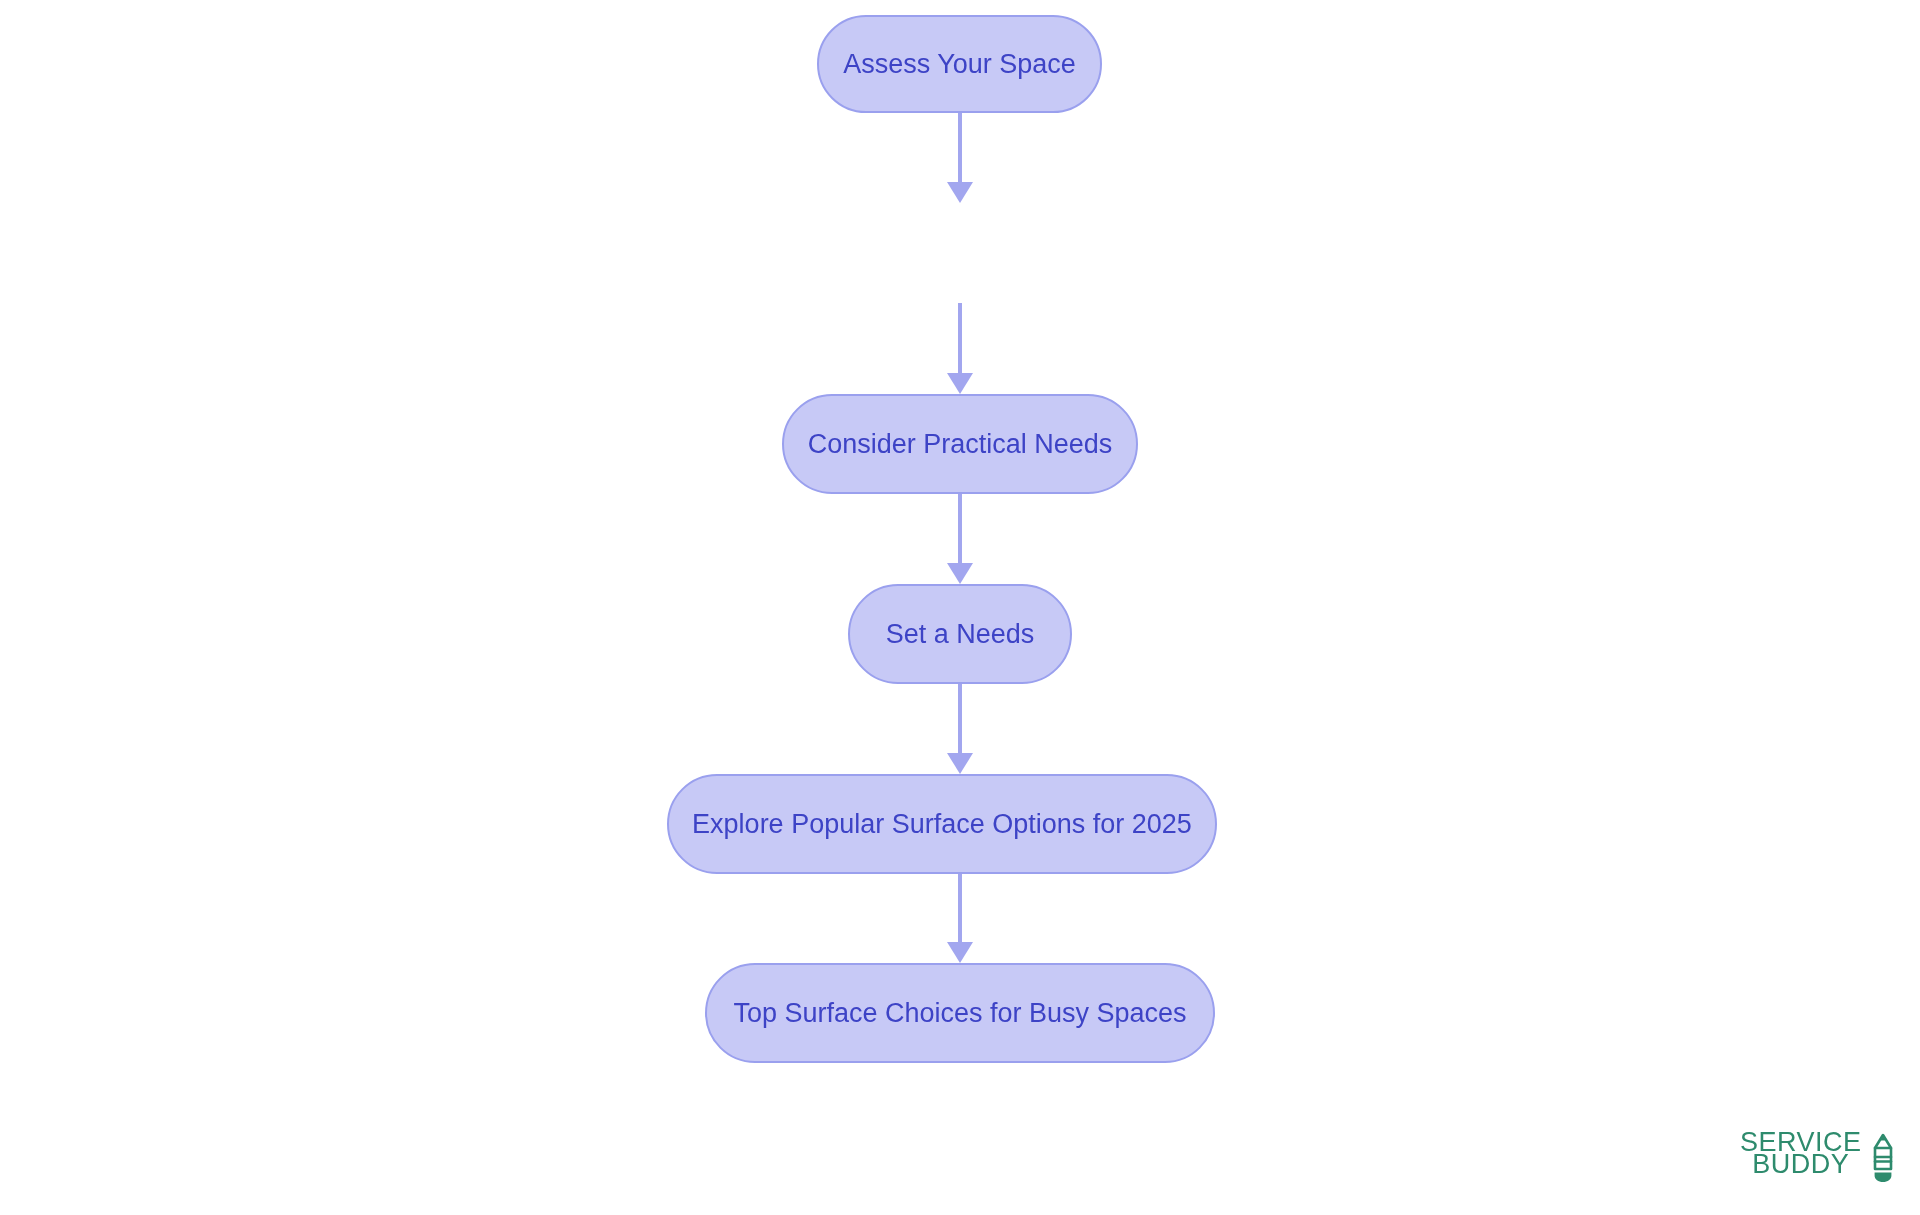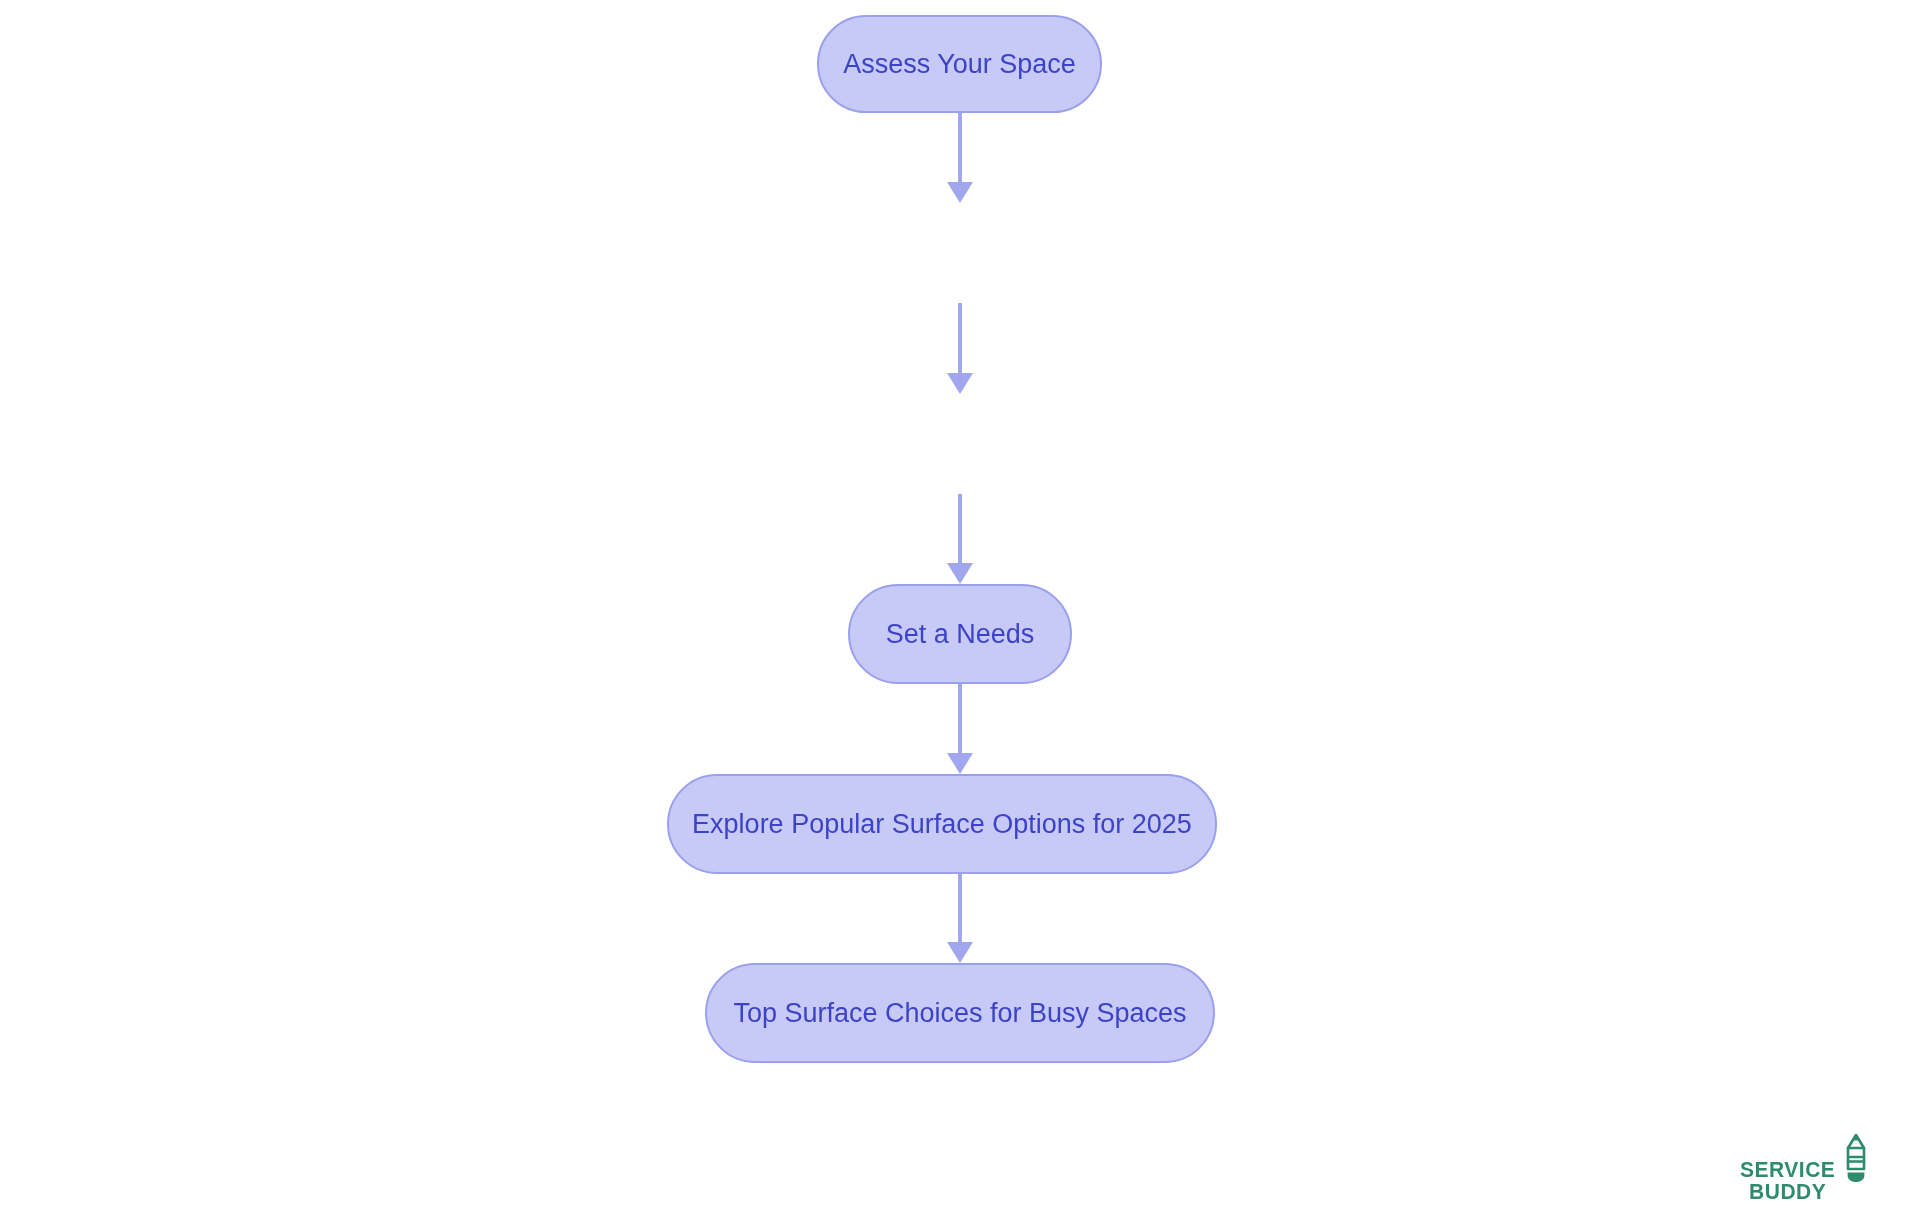--- a/index.html
+++ b/index.html
@@ -70,27 +70,26 @@
   
   .logo {
     position: absolute;
     left: 1740px; top: 1131px;
     display: flex;
     align-items: flex-start;
     gap: 8px;
   }
   .logo-text {
     color: var(--logo-green);
-    font-weight: 700;
-    font-size: 21px;
+    font-weight: 400;
+    font-size: 27px;
     line-height: 22px;
     letter-spacing: 0.5px;
     text-align: center;
     transform: scaleY(1.02);
-    margin-top: 28px;
   }
   .logo-pencil { display: block; margin-top: 2px; }
 </style>
 </head>
 <body>
 
 <div class="canvas">
 
   <div class="node n0">
     <span>Assess Your Space</span>
@@ -100,20 +99,23 @@
     <span class="shaft"></span>
     <span class="head"></span>
   </div>
 
 
   <div class="arrow a1">
     <span class="shaft"></span>
     <span class="head"></span>
   </div>
 
+  <div class="node n2">
+    <span>Consider Practical Needs</span>
+  </div>
 
   <div class="arrow a2">
     <span class="shaft"></span>
     <span class="head"></span>
   </div>
 
   <div class="node n3">
     <span>Set a Needs</span>
   </div>
 

